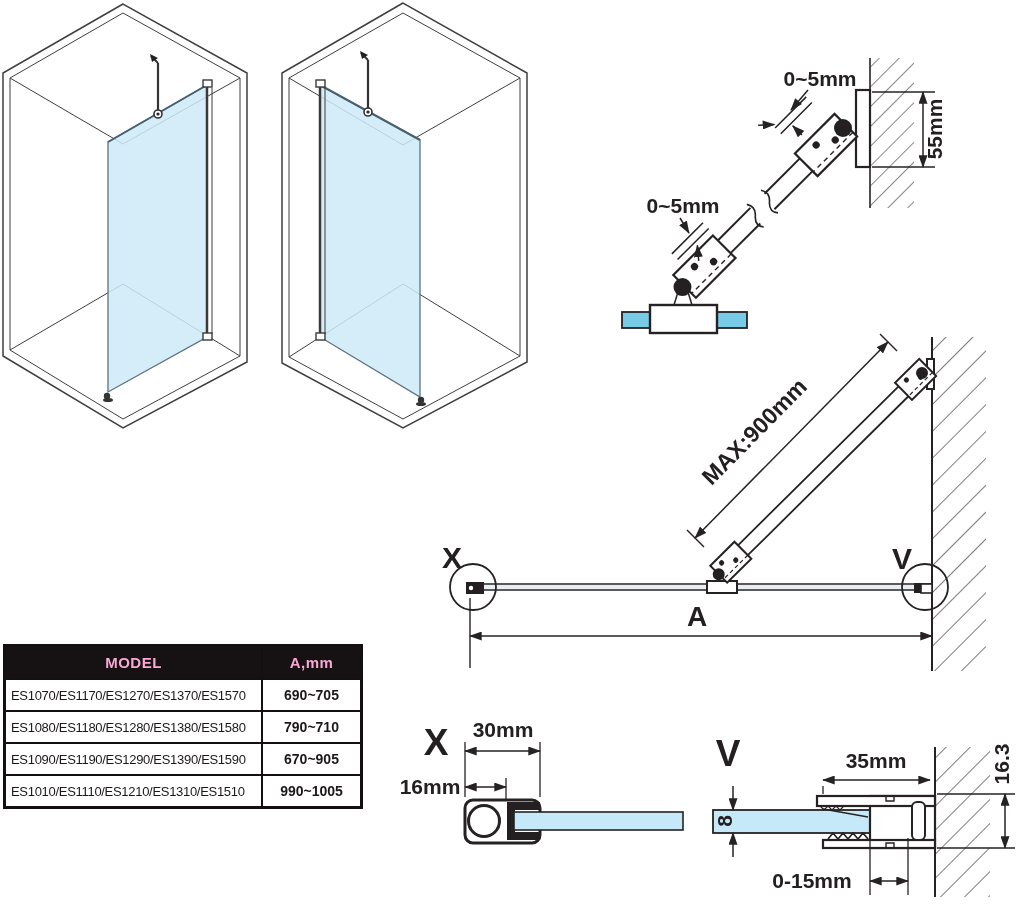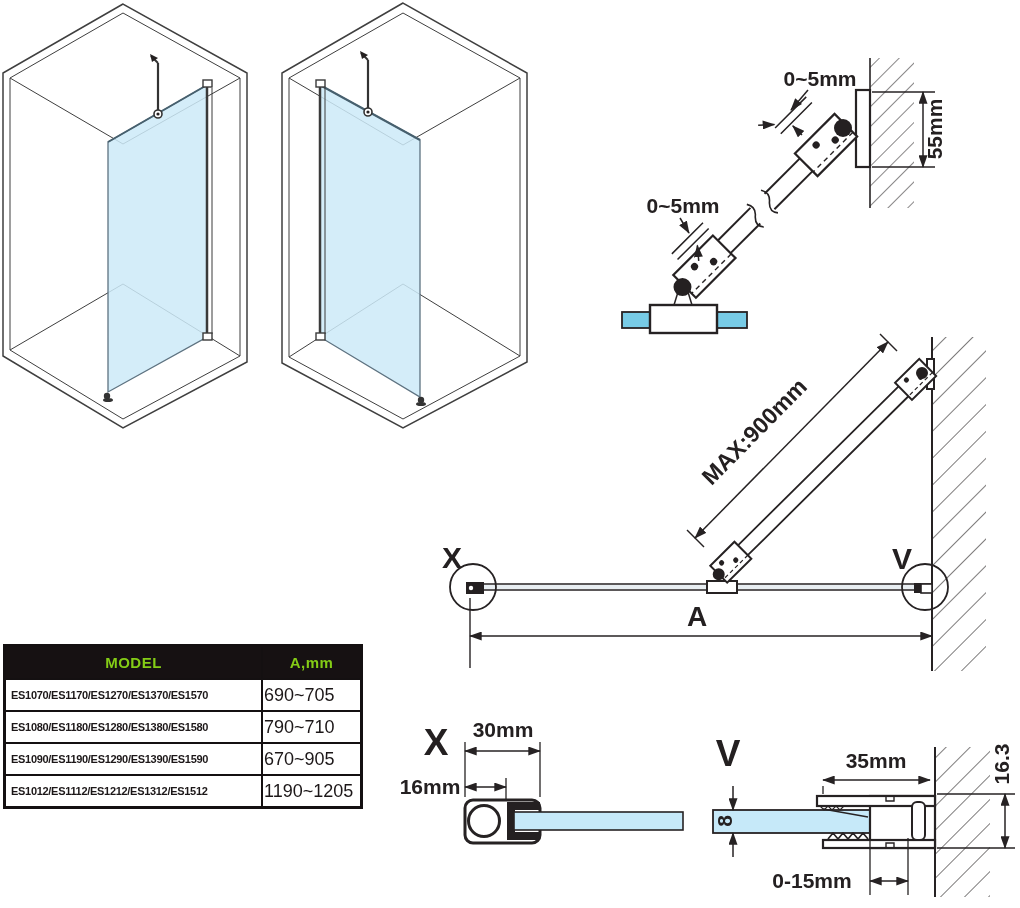--- a/index.html
+++ b/index.html
@@ -8,26 +8,26 @@
   svg{position:absolute;overflow:visible;}
   text{fill:#242021;font-family:"Liberation Sans",sans-serif;}
   .dim{font-size:21px;font-weight:bold;}
   .dim-big{font-size:23px;font-weight:bold;}
   .marker-lbl{font-size:30px;font-weight:bold;}
   .marker-big{font-size:37px;font-weight:bold;}
   .a-lbl{font-size:28px;font-weight:bold;}
   .spec-table{position:absolute;left:3px;top:644px;width:360px;border-collapse:collapse;
               table-layout:fixed;border:3px solid #141011;}
   .spec-table th,.spec-table td{border:2px solid #141011;overflow:hidden;white-space:nowrap;}
-  .spec-table thead th{background:#161112;color:#84cc16;font-size:15px;font-weight:bold;
+  .spec-table thead th{background:#161112;color:#f9a8d4;font-size:15px;font-weight:bold;
                        height:29px;letter-spacing:.5px;}
   .spec-table td{height:28px;color:#1c1718;}
   .col-model{width:253px;}
-  .model-cell{font-size:11px;font-weight:bold;padding-left:5px;letter-spacing:-0.3px;}
-  .a-cell{font-size:18px;font-weight:normal;}
+  .model-cell{font-size:13px;font-weight:normal;padding-left:5px;letter-spacing:-0.3px;}
+  .a-cell{font-size:14px;font-weight:bold;text-align:center;}
 </style>
 </head>
 <body>
 
 <div id="page">
 
   <svg style="left:0;top:0" width="252" height="430" viewBox="0 0 252 430">
     <g stroke="#3f3f3f" stroke-width="1.5" fill="none">
       <path d="M123,4 L3,73 L3,356 L123,428 L247,362 L247,73 Z"></path>
       <g stroke-width="1">
@@ -285,19 +285,19 @@
       </tr>
       <tr>
         <td class="model-cell">ES1080/ES1180/ES1280/ES1380/ES1580</td>
         <td class="a-cell">790~710</td>
       </tr>
       <tr>
         <td class="model-cell">ES1090/ES1190/ES1290/ES1390/ES1590</td>
         <td class="a-cell">670~905</td>
       </tr>
       <tr>
-        <td class="model-cell">ES1012/ES1112/ES1212/ES1312/ES1512</td>
-        <td class="a-cell">1190~1205</td>
+        <td class="model-cell">ES1010/ES1110/ES1210/ES1310/ES1510</td>
+        <td class="a-cell">990~1005</td>
       </tr>
     </tbody>
   </table>
 
 </div>
 
 </body></html>

